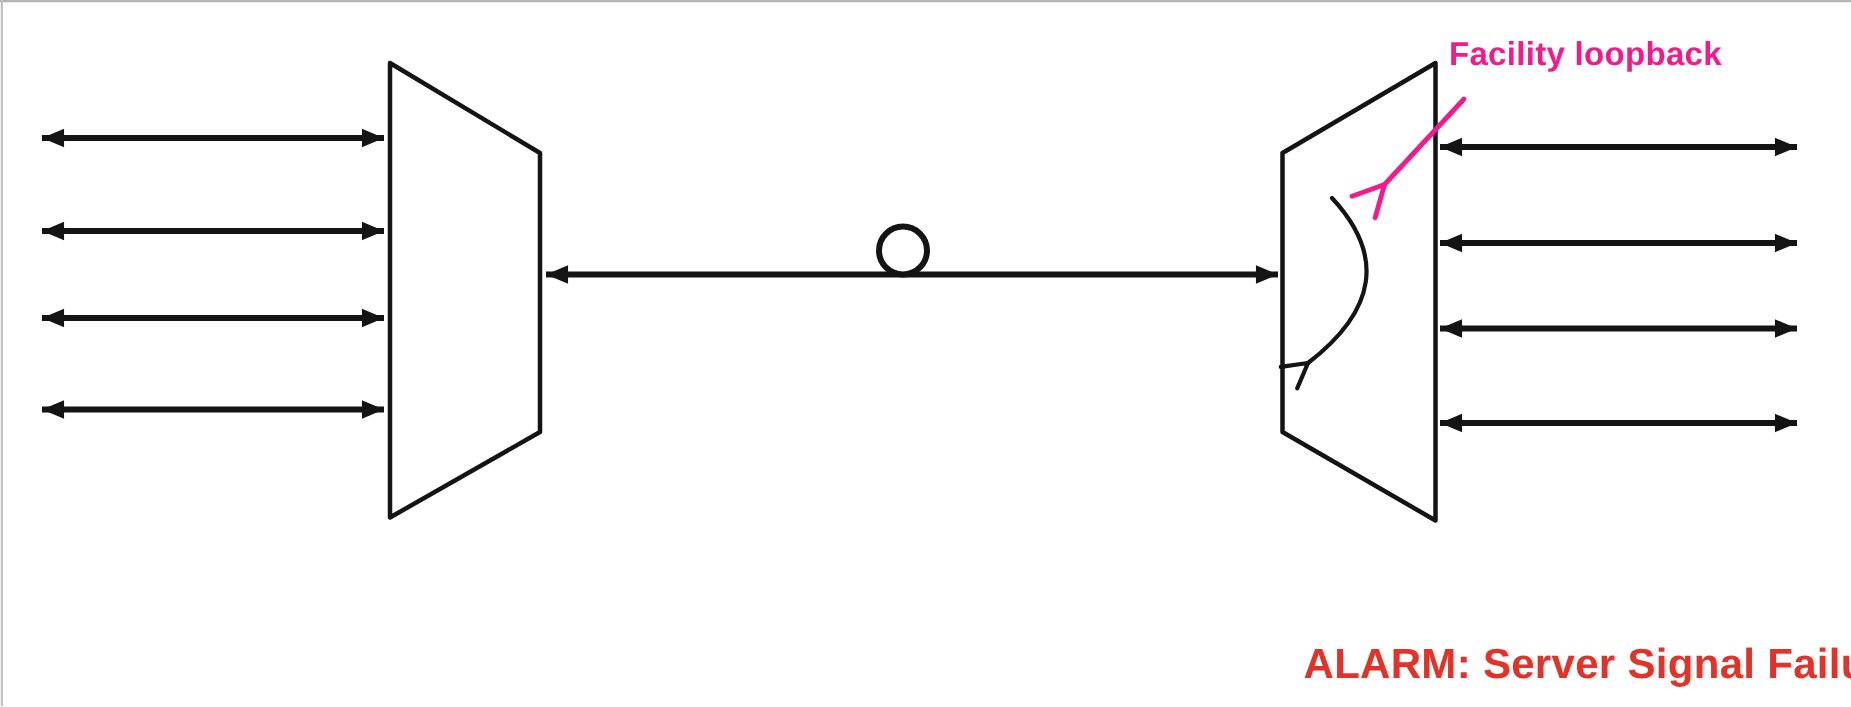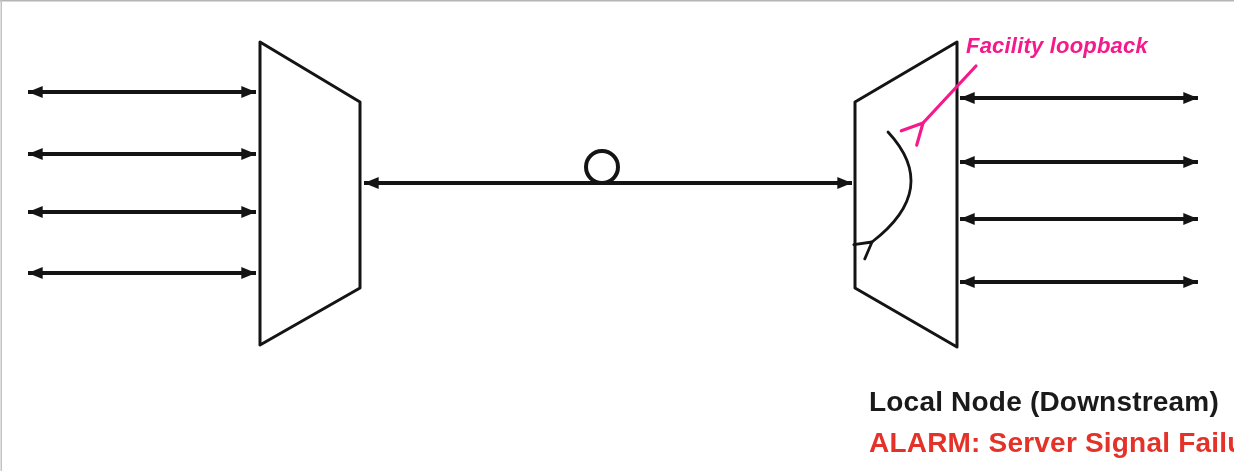--- a/index.html
+++ b/index.html
@@ -63,19 +63,18 @@
 
     <line x1="364" y1="183" x2="852" y2="183" stroke="#141414" stroke-width="4" marker-start="url(#tri)" marker-end="url(#tri)"></line>
 
     <circle cx="602" cy="167" r="16" fill="#ffffff" stroke="#141414" stroke-width="4"></circle>
 
     <path d="M888,132 Q941,189 872,242" fill="none" stroke="#141414" stroke-width="2.8" stroke-linecap="round" marker-end="url(#vblk)"></path>
 
     <line x1="976" y1="66" x2="923" y2="123" stroke="#f5198c" stroke-width="3.2" stroke-linecap="round" marker-end="url(#vpink)"></line>
   </svg>
 
-  <div class="label loopback-label" style="left:966px; top:35px;font-style:italic;">Facility loopback</div>
+  <div class="label loopback-label" style="left:966px; top:25px;">Facility loopback</div>
 
 
-  <div class="label node-label" style="left:869px; top:388px;">Local Node (Downstream)</div>
 
   <div class="label alarm-label" style="left:869px; top:429px;">ALARM: Server Signal Failure</div>
 </div>
 
 </body></html>

